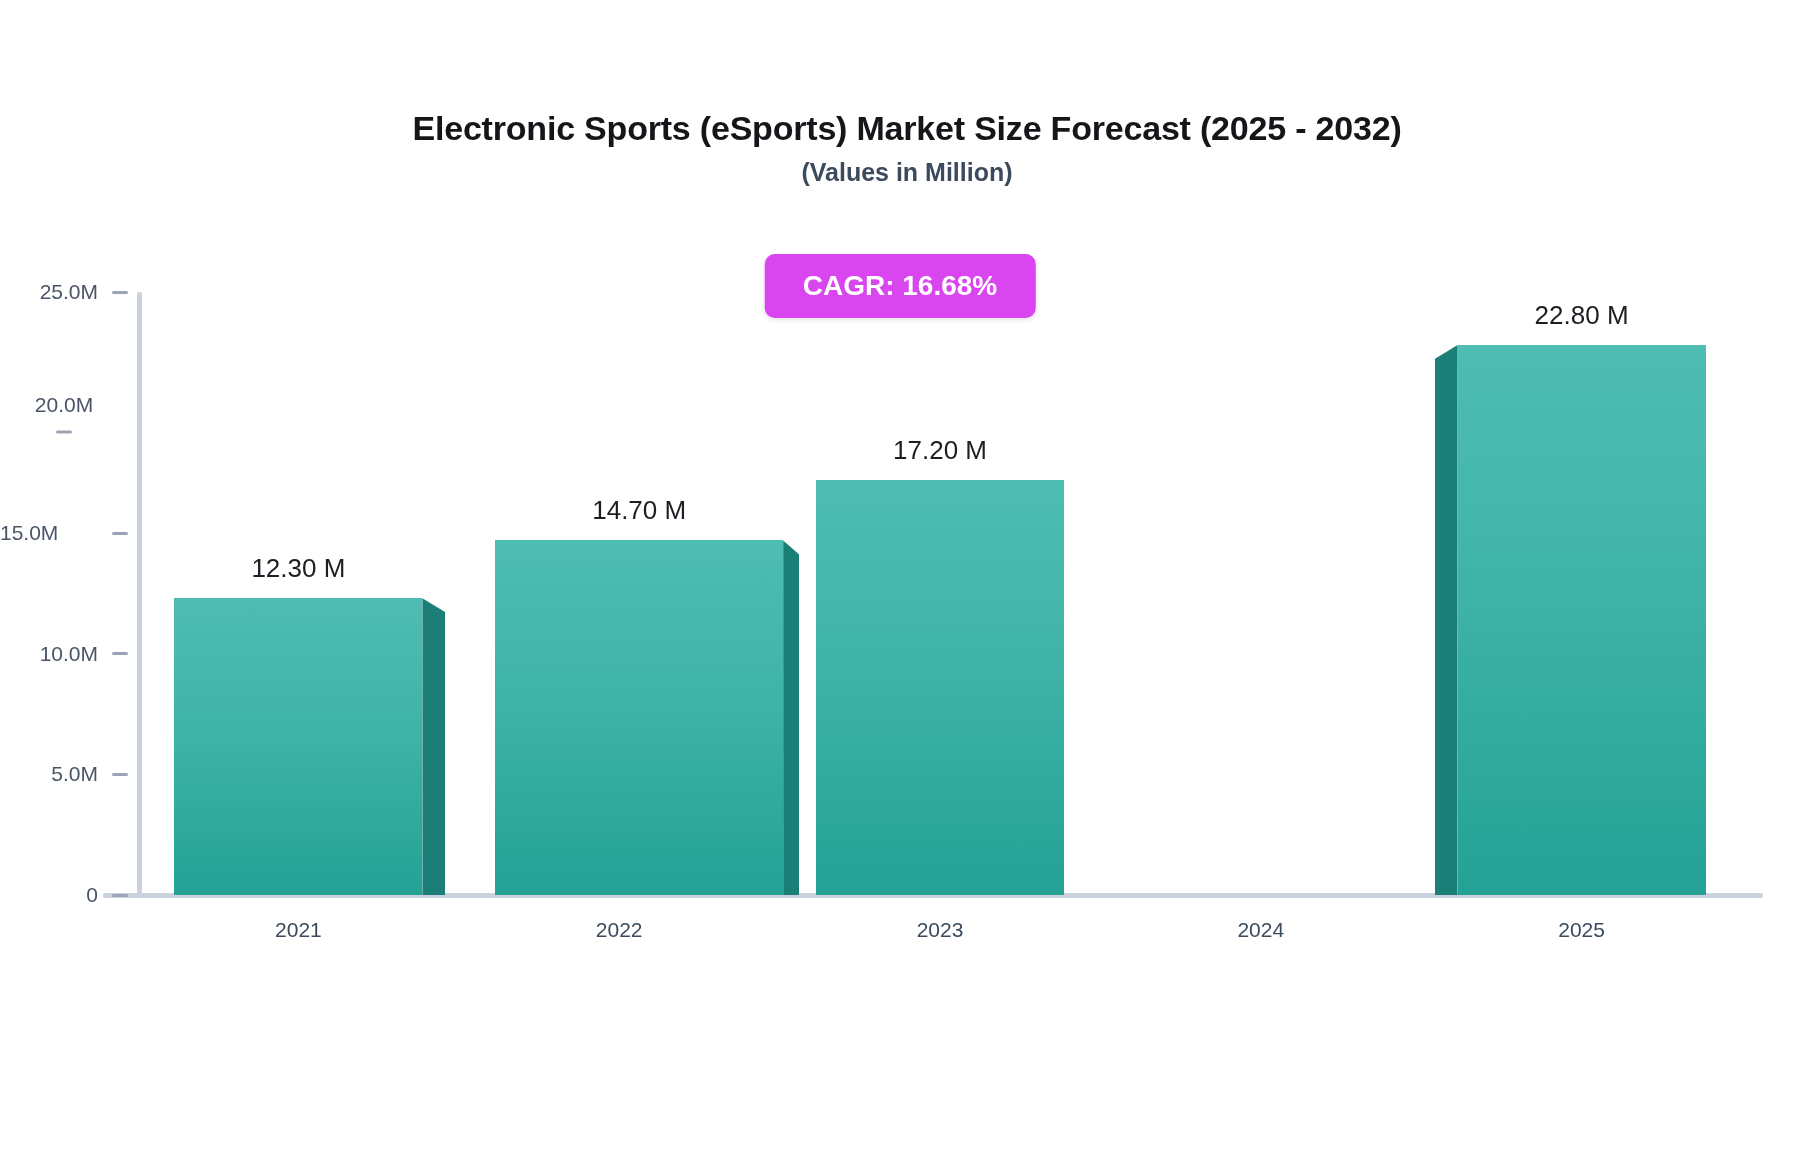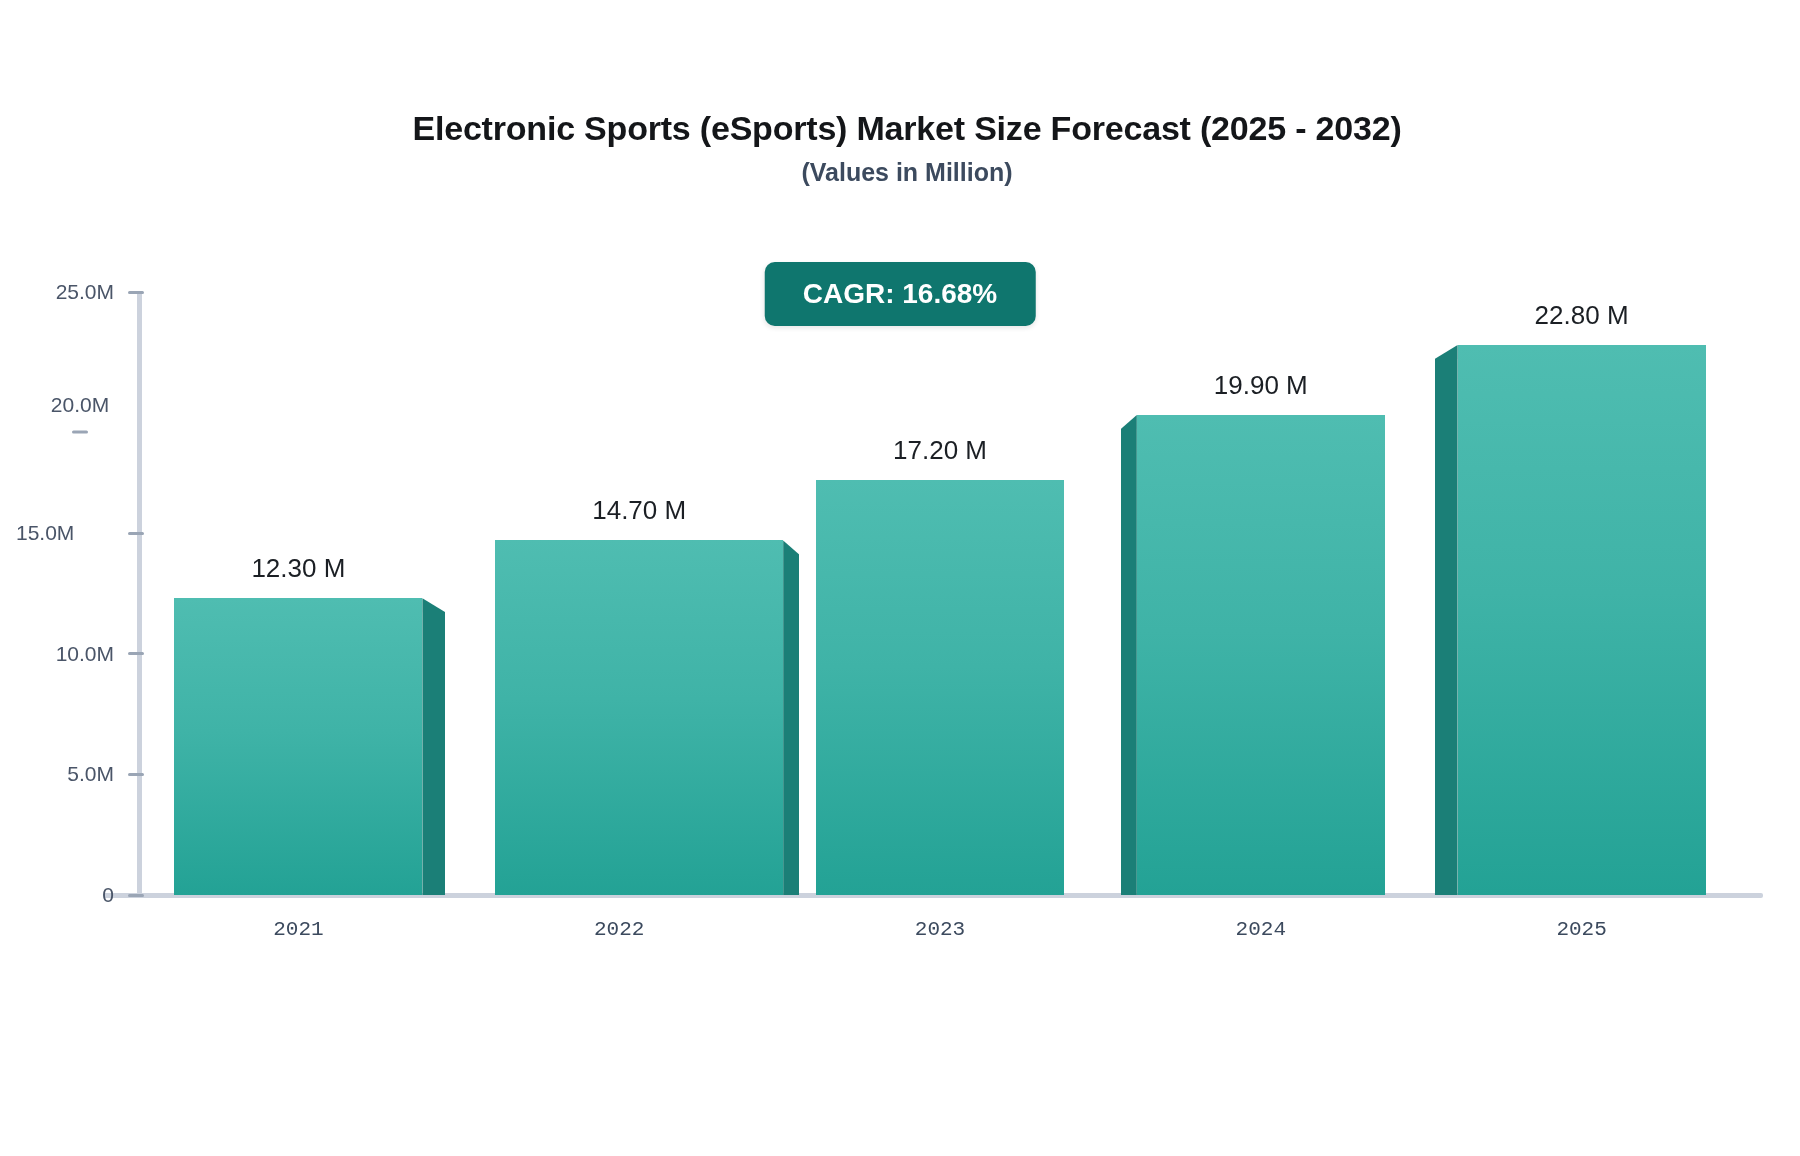--- a/index.html
+++ b/index.html
@@ -42,24 +42,24 @@
     margin-top: 8px;
     font-size: 25px;
     font-weight: bold;
     color: #3c4a5e;
     line-height: 1.2;
   }
 
   
   .cagr-badge {
     position: absolute;
-    top: 262px;
+    top: 254px;
     left: 50%;
     transform: translateX(-50%);
-    background: #0f766e;
+    background: #d946ef;
     color: #ffffff;
     font-size: 28px;
     font-weight: bold;
     padding: 16px 38px;
     border-radius: 10px;
     box-shadow: 0 2px 5px rgba(0,0,0,0.10);
     white-space: nowrap;
     z-index: 6;
   }
 
@@ -92,21 +92,20 @@
   }
 
   .ytick {
     position: absolute;
     right: 0;
     transform: translateY(-50%);
     display: flex;
     align-items: center;
     gap: 14px;
     white-space: nowrap;
-    padding-left: 16px;
   }
   .ytick .lbl {
     font-size: 21px;
     color: #4a5568;
     text-align: right;
   }
   .ytick .mark {
     display: inline-block;
     width: 16px;
     height: 3px;
@@ -114,21 +113,20 @@
     border-radius: 2px;
   }
 
   .xtick {
     position: absolute;
     top: 918px;
     transform: translateX(-50%);
     font-size: 21px;
     color: #3c4a5e;
     white-space: nowrap;
-    font-family: Liberation Mono, monospace;
   }
 
   
   .bar-group { position: absolute; bottom: 0; }
 
   .bar-face {
     position: absolute;
     bottom: 0;
     left: 0;
     width: 100%;
@@ -239,25 +237,20 @@
       </div>
       <div class="bar-group" style="left: 357.2px; width: 248px; height: 354.564px; padding-left: 40px;">
         <div class="bar-face" style="height: 354.564px;"></div>
         <div class="bar-side right" style="height: 354.564px; width: 16px;"></div>
         <div class="bar-label" style="bottom: 368.564px;">14.70 M</div>
       </div>
       <div class="bar-group" style="left: 678px; width: 248px; height: 414.864px;">
         <div class="bar-face" style="height: 414.864px;"></div>
         <div class="bar-label" style="bottom: 428.864px;">17.20 M</div>
       </div>
-      <div class="bar-group" style="left: 998.8px; width: 248px; height: 479.988px;">
-        <div class="bar-face" style="height: 479.988px;"></div>
-        <div class="bar-side left" style="height: 479.988px; width: 16px;"></div>
-        <div class="bar-label" style="bottom: 493.988px;">19.90 M</div>
-      </div>
       <div class="bar-group" style="left: 1319.6px; width: 248px; height: 549.936px;">
         <div class="bar-face" style="height: 549.936px;"></div>
         <div class="bar-side left" style="height: 549.936px; width: 23px;"></div>
         <div class="bar-label" style="bottom: 563.936px;">22.80 M</div>
       </div>
     </div>
 
 
 </div>
 

